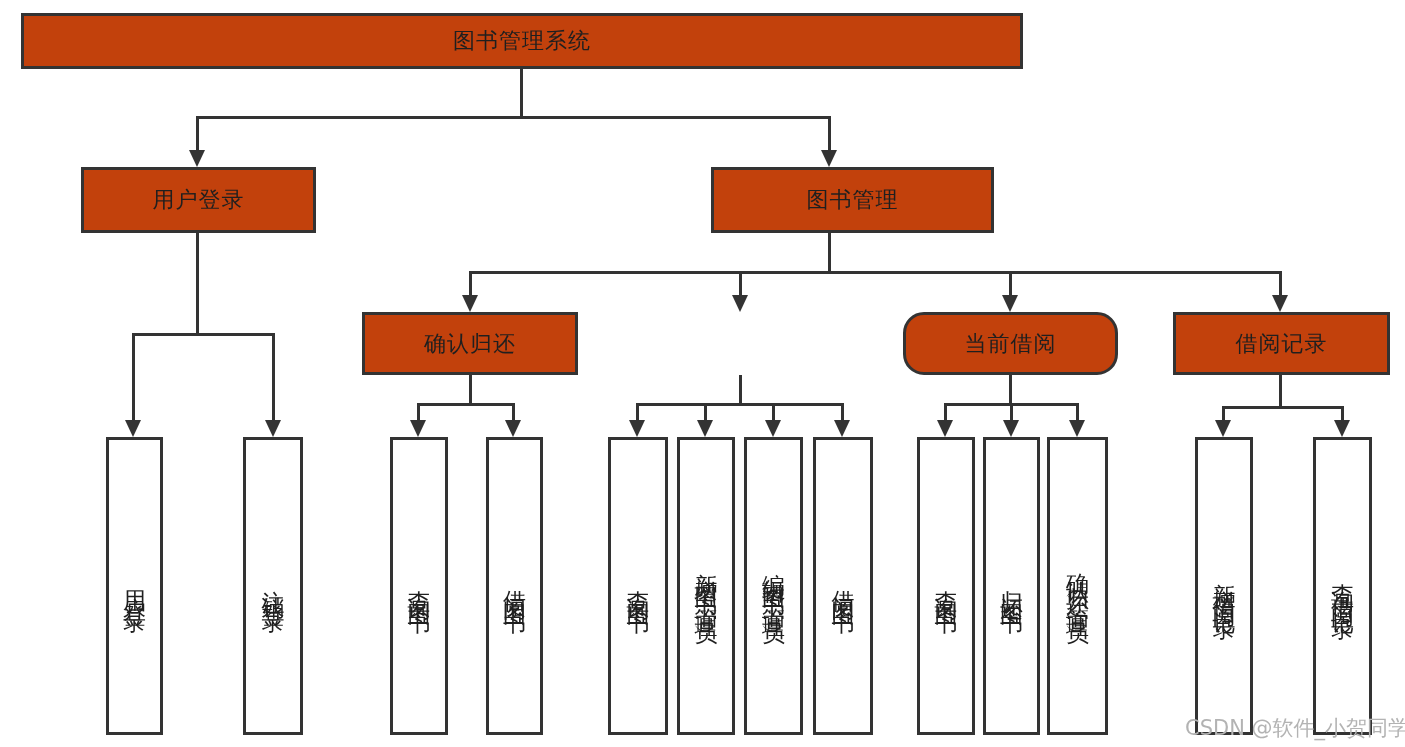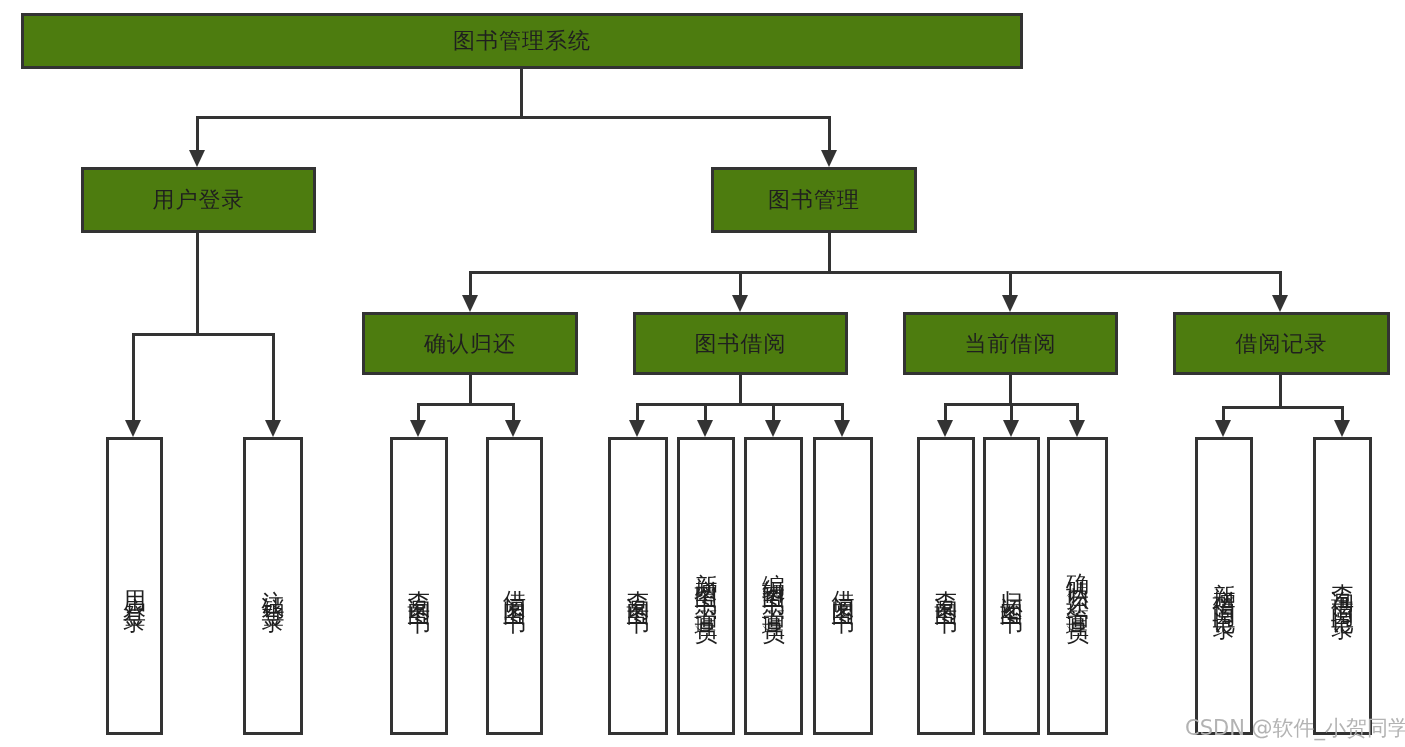--- a/index.html
+++ b/index.html
@@ -7,21 +7,21 @@
   .stage{
     position:relative;
     width:1405px;height:747px;
     background:#ffffff;
     overflow:hidden;
   }
   
   .node{
     position:absolute;
     border:3px solid #333333;
-    background:#4d7c0f;
+    background:#c2410c;
     display:flex;align-items:center;justify-content:center;
     font-size:22px;color:#1f1f1f;
     letter-spacing:1px;
     box-sizing:border-box;
     z-index:2;
   }
   
   .vnode{
     position:absolute;
     border:3px solid #333333;
@@ -68,21 +68,21 @@
   <div class="vline" style="left:520px;top:69px;height:49px;"></div>
   <div class="hline" style="left:196px;top:116px;width:634px;"></div>
   <div class="vline" style="left:196px;top:116px;height:36px;"></div>
   <div class="arrow" style="left:189px;top:150px;"></div>
   <div class="vline" style="left:828px;top:116px;height:36px;"></div>
   <div class="arrow" style="left:821px;top:150px;"></div>
 
   <div class="node" style="left:81px;top:167px;width:235px;height:66px;">
     <span>用户登录</span>
   </div>
-  <div class="node" style="left:711px;top:167px;width:206px;height:66px;">
+  <div class="node" style="left:711px;top:167px;width:283px;height:66px;">
     <span>图书管理</span>
   </div>
 
   <div class="vline" style="left:196px;top:233px;height:103px;"></div>
   <div class="hline" style="left:132px;top:333px;width:142px;"></div>
   <div class="vline" style="left:132px;top:333px;height:88px;"></div>
   <div class="arrow" style="left:125px;top:420px;"></div>
   <div class="vline" style="left:272px;top:333px;height:88px;"></div>
   <div class="arrow" style="left:265px;top:420px;"></div>
 
@@ -93,24 +93,21 @@
   <div class="vline" style="left:739px;top:271px;height:26px;"></div>
   <div class="arrow" style="left:732px;top:295px;"></div>
   <div class="vline" style="left:1009px;top:271px;height:26px;"></div>
   <div class="arrow" style="left:1002px;top:295px;"></div>
   <div class="vline" style="left:1279px;top:271px;height:26px;"></div>
   <div class="arrow" style="left:1272px;top:295px;"></div>
 
   <div class="node" style="left:362px;top:312px;width:216px;height:63px;">
     <span>确认归还</span>
   </div>
-  <div class="node" style="left:633px;top:312px;width:215px;height:63px;">
-    <span>图书借阅</span>
-  </div>
-  <div class="node" style="left:903px;top:312px;width:215px;height:63px;">
+  <div class="node" style="left:903px;top:312px;width:215px;height:63px;border-radius:21px;">
     <span>当前借阅</span>
   </div>
   <div class="node" style="left:1173px;top:312px;width:217px;height:63px;font-family:Liberation Mono, monospace;">
     <span>借阅记录</span>
   </div>
 
   <div class="vline" style="left:469px;top:375px;height:31px;"></div>
   <div class="hline" style="left:417px;top:403px;width:98px;"></div>
   <div class="vline" style="left:417px;top:403px;height:19px;"></div>
   <div class="arrow" style="left:410px;top:420px;"></div>

